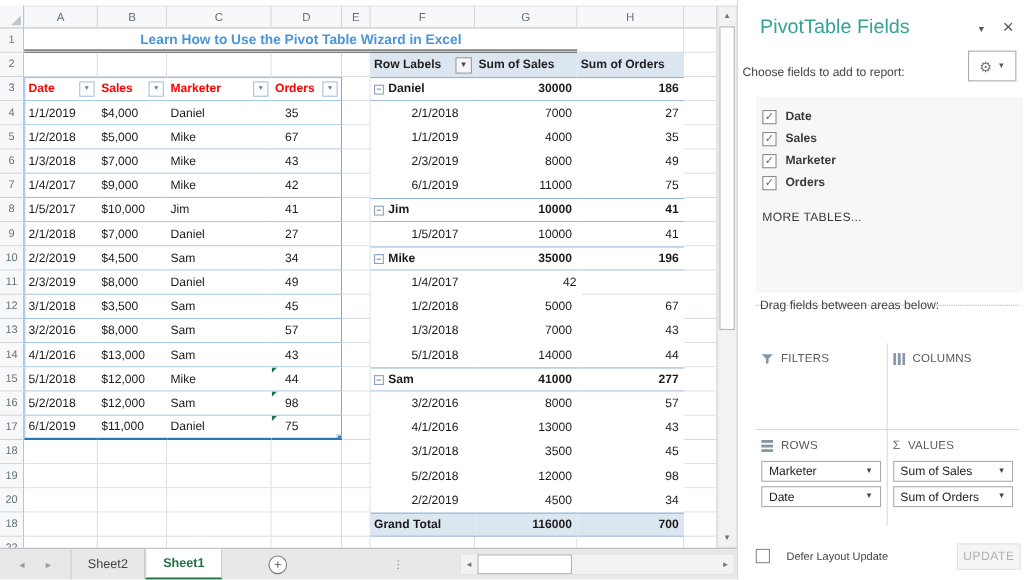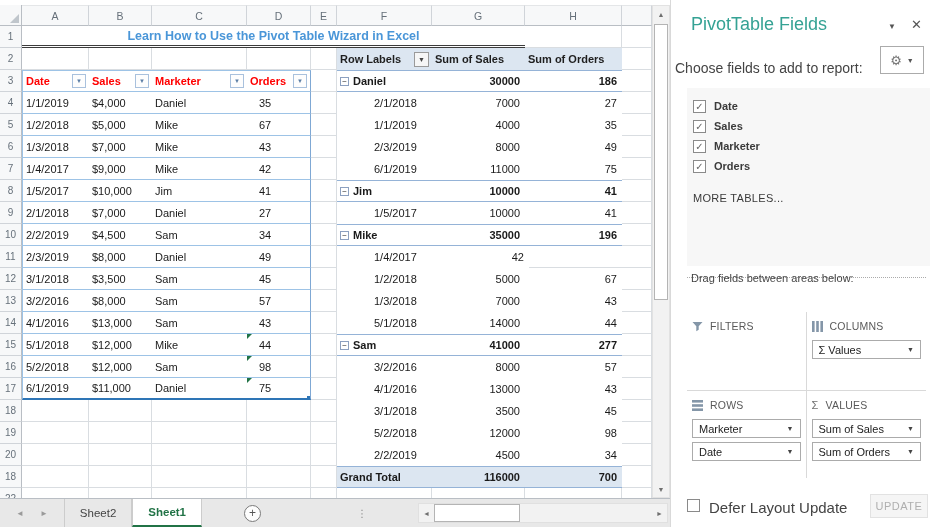--- a/index.html
+++ b/index.html
@@ -85,21 +85,21 @@
   .hbtn{width:15px;height:100%;display:flex;align-items:center;justify-content:center;color:#6f6f6f;font-size:7px;}
   .hbtn.right{margin-left:auto;}
   .hthumb{width:86px;height:100%;background:#fff;border:1px solid #b4b4b4;}
 
   
   .pane{position:absolute;left:670px;top:0;width:264px;height:527px;background:#fff;
         border-left:1px solid #d9d9d9;}
   .pane-title{position:absolute;left:20px;top:14px;font-size:18px;color:var(--pane-title,#35a294);}
   .pane-dd{position:absolute;right:38px;top:22px;font-size:8px;color:#555;}
   .pane-close{position:absolute;right:12px;top:17px;font-size:13px;color:#555;}
-  .choose{position:absolute;left:4px;top:60px;font-size:14px;color:#444;}
+  .choose{position:absolute;left:4px;top:60px;font-size:11px;color:#444;}
   .gearbtn{position:absolute;right:10px;top:46px;width:44px;height:28px;border:1px solid #ababab;
            background:#fff;display:flex;align-items:center;justify-content:center;gap:5px;color:#767676;}
   .gearbtn .g{font-size:13px;}
   .gearbtn .dd{font-size:7px;color:#555;}
   .fieldlist{position:absolute;left:16px;right:4px;top:88px;height:178px;background:#f7f7f7;
              padding:8px 0 0 6px;}
   .field-row{display:flex;align-items:center;gap:8px;height:20px;}
   .cb{width:13px;height:13px;border:1px solid #8a8a8a;background:#fff;color:#666;font-size:10px;
       line-height:11px;text-align:center;flex-shrink:0;}
   .field-row .flabel{font-size:11px;font-weight:bold;color:#3b3b3b;}
@@ -111,22 +111,22 @@
   .quad{padding:8px 5px 0 5px;position:relative;}
   .quad.ql{border-right:1px solid #d9d9d9;}
   .quad.qt{border-bottom:1px solid #d9d9d9;}
   .qhead{display:flex;align-items:center;gap:7px;font-size:10.5px;color:#595959;margin-bottom:8px;
          letter-spacing:.2px;}
   .qicon{color:#8496a8;display:inline-flex;}
   .sigicon{font-size:11px;color:#707070;}
   .fbox{height:19px;border:1px solid #ababab;background:#fff;display:flex;align-items:center;
         font-size:11px;color:#222;padding:0 6px;margin-bottom:4px;}
   .fbox .dd{margin-left:auto;font-size:7px;color:#444;}
-  .deferrow{position:absolute;left:16px;top:499px;display:flex;align-items:flex-start;gap:9px;
-            font-size:15px;color:#444;}
+  .deferrow{position:absolute;left:16px;top:499px;display:flex;align-items:flex-end;gap:15px;
+            font-size:10px;color:#444;}
   .defer-cb{width:13px;height:13px;border:1px solid #8a8a8a;background:#fff;flex-shrink:0;}
   .updatebtn{position:absolute;right:6px;top:494px;width:58px;height:24px;background:#f5f5f5;
              border:1px solid #e2e2e2;color:#afafaf;font-size:11px;display:flex;align-items:center;
              justify-content:center;letter-spacing:.5px;}
 </style>
 </head>
 <body>
 
 <div class="app">
 
@@ -536,24 +536,20 @@
             <svg width="11" height="11" viewBox="0 0 11 11">
                 <g fill="#8496a8">
                   <rect x="0" y="0" width="2.6" height="11"></rect>
                   <rect x="4.2" y="0" width="2.6" height="11"></rect>
                   <rect x="8.4" y="0" width="2.6" height="11"></rect>
                 </g>
               </svg>
           </span>
           <span>COLUMNS</span>
         </div>
-        <div class="fbox">
-          <span>Σ Values</span>
-          <span class="dd">▼</span>
-        </div>
       </div>
       <div class="quad ql">
         <div class="qhead">
           <span class="qicon">
             <svg width="11" height="11" viewBox="0 0 11 11">
                 <g fill="#8496a8">
                   <rect x="0" y="0" width="11" height="2.6"></rect>
                   <rect x="0" y="4.2" width="11" height="2.6"></rect>
                   <rect x="0" y="8.4" width="11" height="2.6"></rect>
                 </g>

